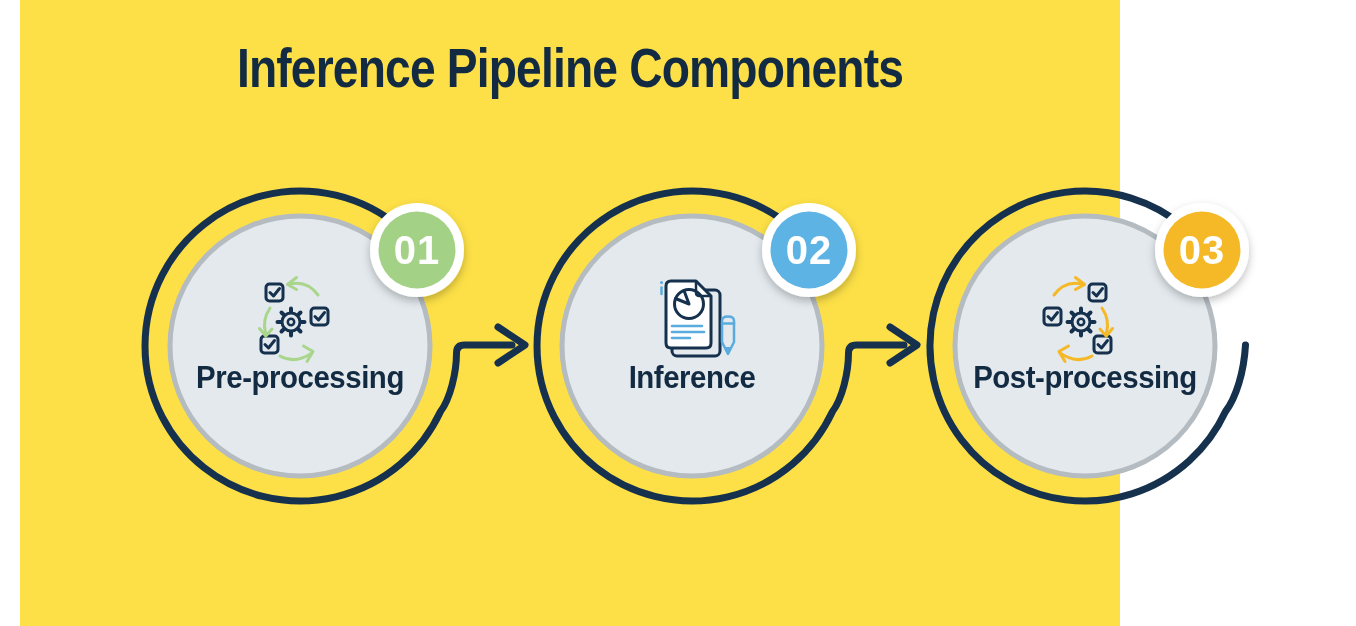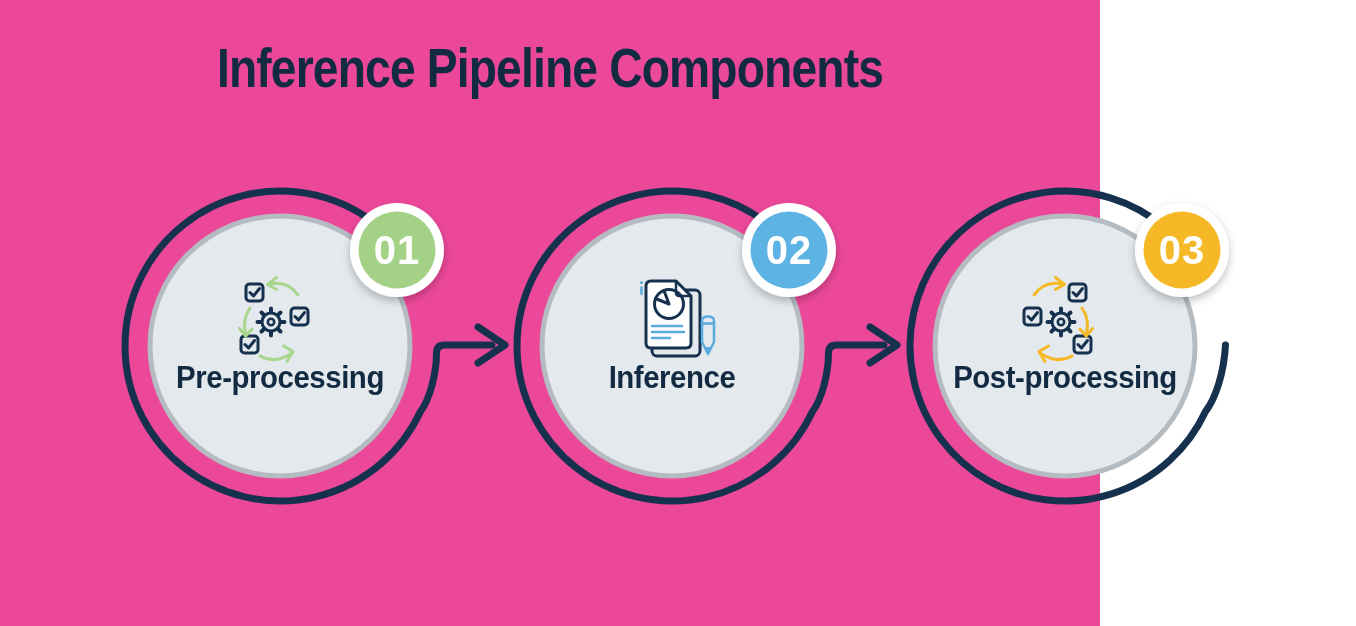--- a/index.html
+++ b/index.html
@@ -1,17 +1,17 @@
 <!DOCTYPE html>
 <html><head>
 <meta charset="utf-8">
 <style>
   html,body{margin:0;padding:0;background:#ffffff;}
   body{width:1356px;height:626px;overflow:hidden;font-family:"Liberation Sans",sans-serif;}
-  .canvas{position:relative;width:1100px;height:626px;background:#ec4899;}
+  .canvas{position:relative;width:1100px;height:626px;background:#fde047;margin-left:20px;}
   .title{
     position:absolute;top:36px;left:0;width:100%;margin:0;
     text-align:center;font-size:55px;font-weight:bold;color:#132b42;
     letter-spacing:-1px;transform:scaleX(0.84);
     font-family:"Liberation Sans",sans-serif;white-space:nowrap;
   }
   svg.diagram{position:absolute;left:0;top:0;}
   .ring{fill:none;stroke:#15314e;stroke-width:7;stroke-linecap:round;}
   .chev{fill:none;stroke:#15314e;stroke-width:7;stroke-linecap:round;stroke-linejoin:round;}
   .disc{fill:#e3e9ed;stroke:#b4bbc1;stroke-width:5;}

